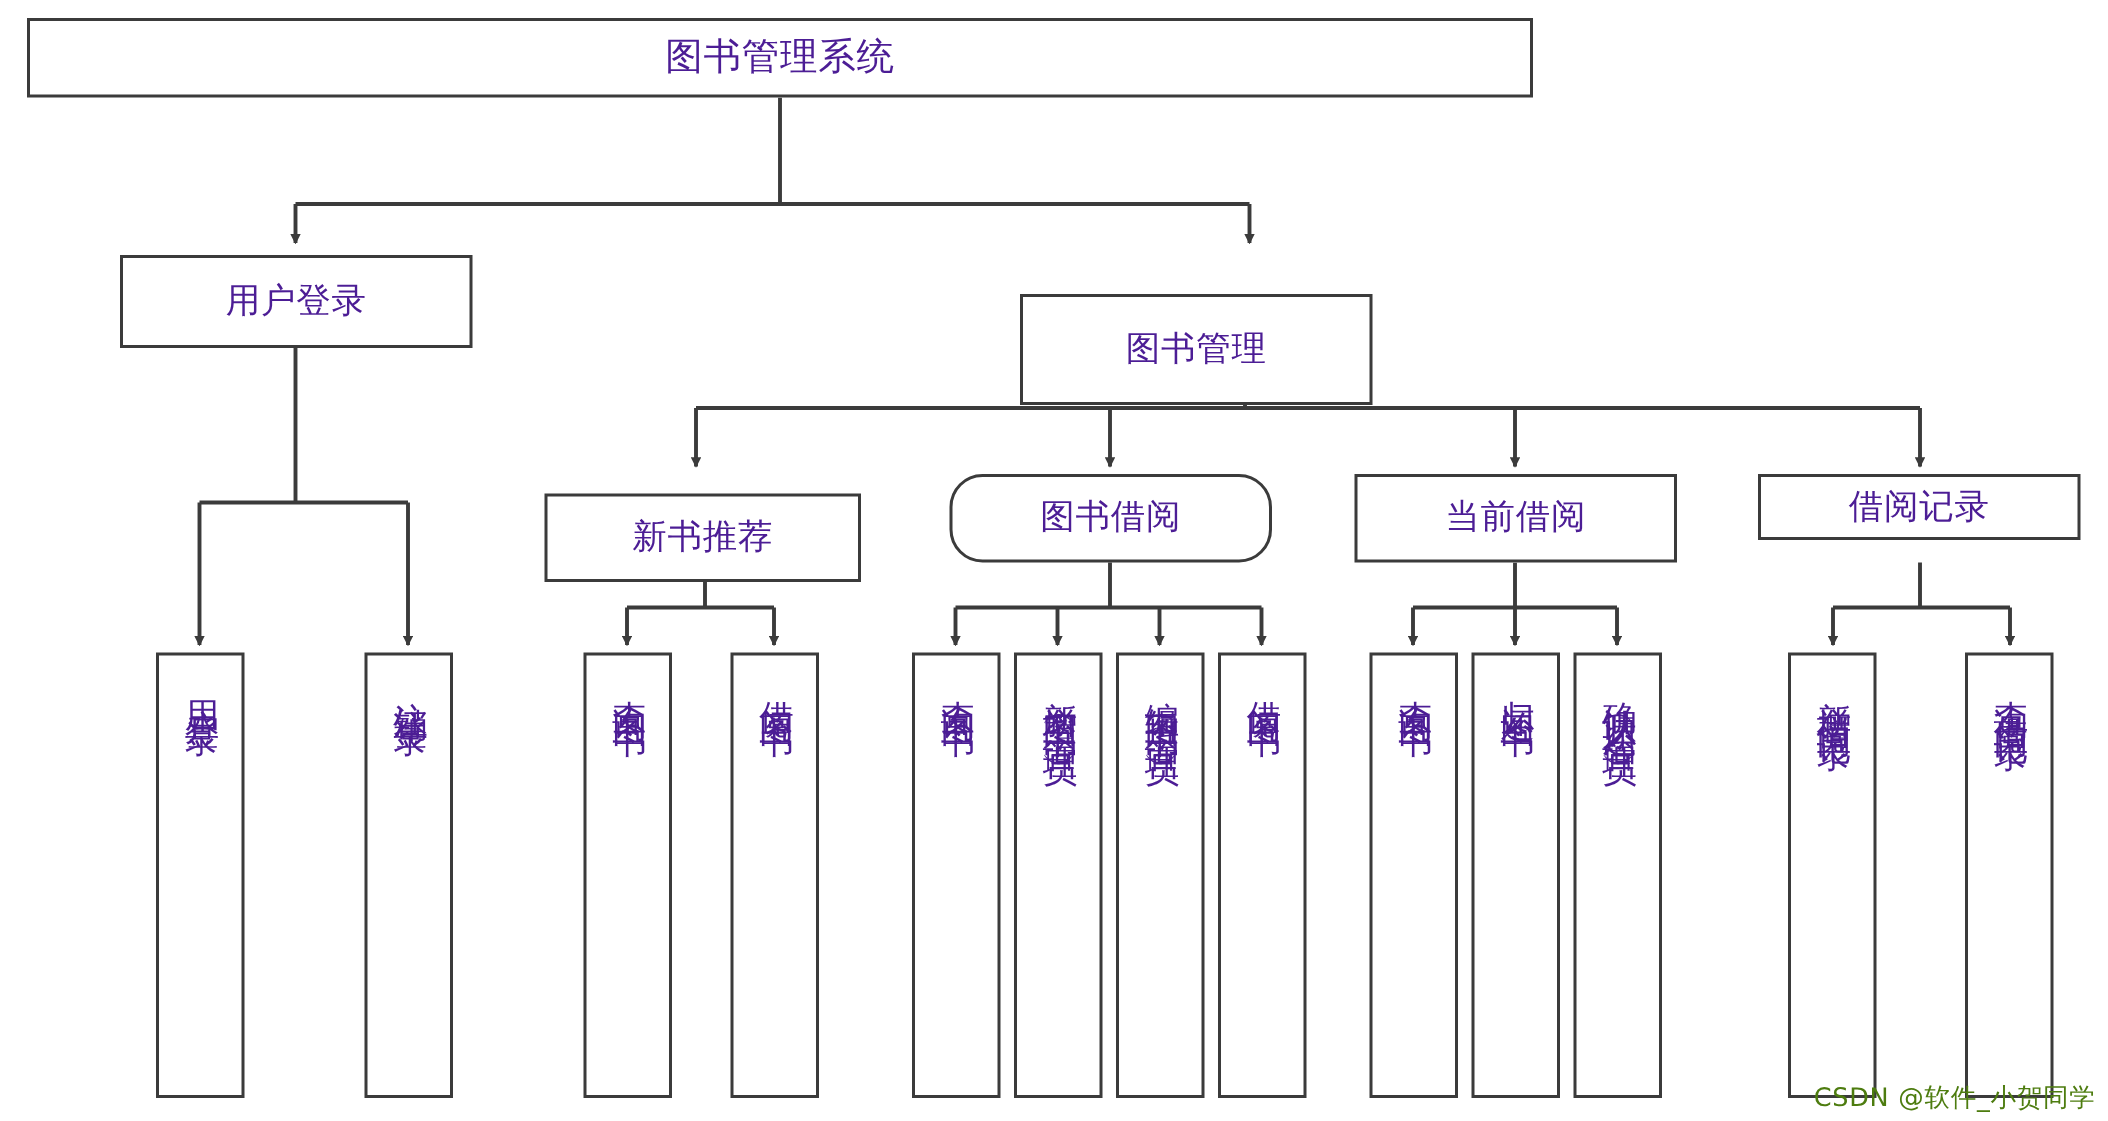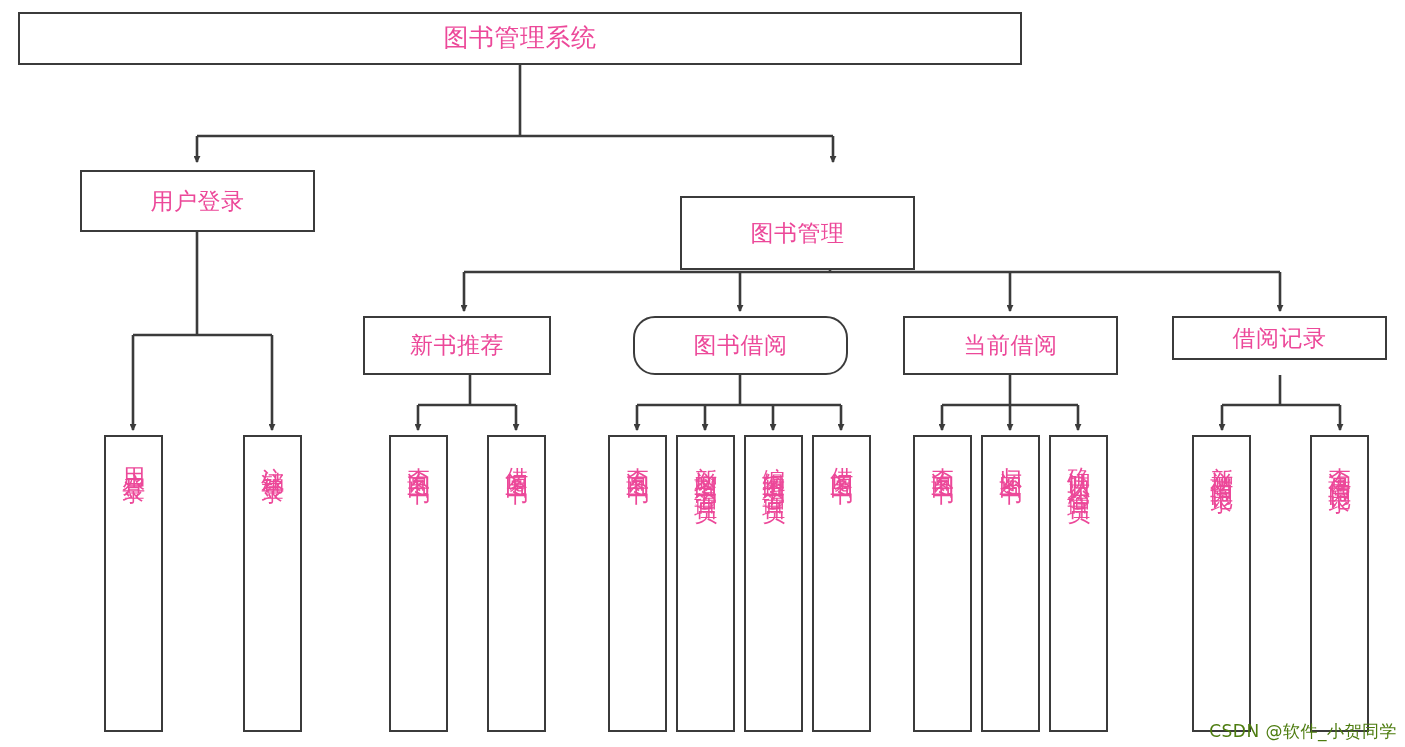--- a/index.html
+++ b/index.html
@@ -29,21 +29,21 @@
     display:flex;
     align-items:center;
     justify-content:center;
     text-align:center;
     z-index:2;
   }
   .node .label{
     display:block;
     line-height:1.22;
     letter-spacing:0.5px;
-    color:#ec4899;
+    color:#4c1d95;
   }
   
   .tier-root .label{ font-size:25px; }
   .tier-2 .label{ font-size:23px; }
   .tier-3 .label{ font-size:23px; }
   
   .leaf{
     align-items:flex-start;
     justify-content:center;
     padding-top:12px;
@@ -128,21 +128,21 @@
     <span class="label">图书管理系统</span>
   </div>
 
   <div class="node tier-2" style="left:80px;top:170px;width:235px;height:62px;">
     <span class="label">用户登录</span>
   </div>
   <div class="node tier-2" style="left:680px;top:170px;width:235px;height:74px;margin-top:26px;">
     <span class="label">图书管理</span>
   </div>
 
-  <div class="node tier-3" style="left:363px;top:316px;width:188px;height:59px;">
+  <div class="node tier-3" style="left:363px;top:329px;width:211px;height:59px;">
     <span class="label">新书推荐</span>
   </div>
   <div class="node tier-3" style="left:633px;top:316px;width:215px;height:59px;border-radius:22px;">
     <span class="label">图书借阅</span>
   </div>
   <div class="node tier-3" style="left:903px;top:316px;width:215px;height:59px;">
     <span class="label">当前借阅</span>
   </div>
   <div class="node tier-3" style="left:1172px;top:316px;width:215px;height:44px;">
     <span class="label">借阅记录</span>

